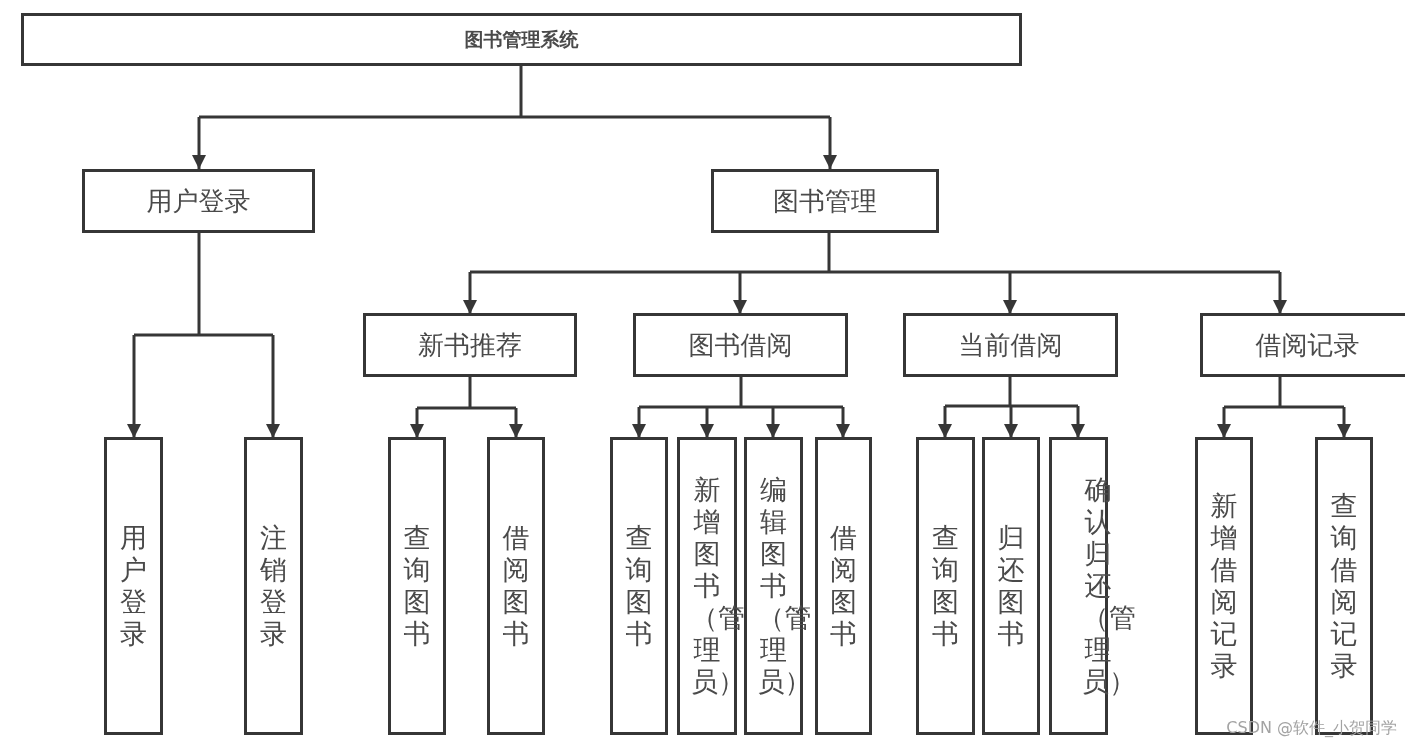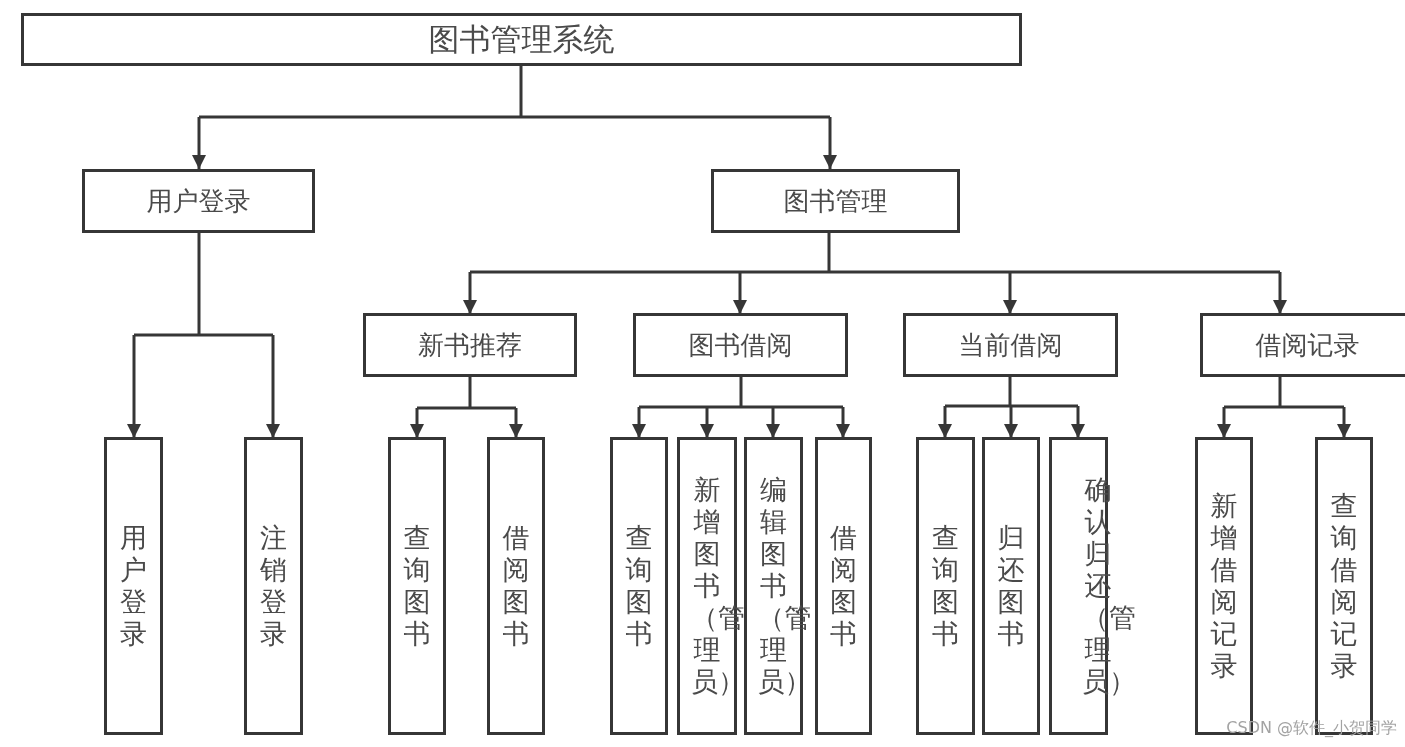--- a/index.html
+++ b/index.html
@@ -12,21 +12,21 @@
     position: relative; width: 1405px; height: 747px; background: #ffffff;
   }
   .wires { position: absolute; left: 0; top: 0; z-index: 1; }
   .wire { stroke: #363636; stroke-width: 3; fill: none; }
   .box {
     position: absolute; border: 3px solid #363636; background: #ffffff;
     display: flex; align-items: center; justify-content: center;
     color: #4a4a4a; z-index: 2;
   }
   .box.h { font-size: 26px; }
-  .box.root { font-size: 31px; }
+  .box.root { font-size: 19px; font-weight: bold; }
   .vtext {
     display: block; width: 32px; font-size: 27px; line-height: 32px;
     text-align: center; word-break: break-all; color: #4a4a4a;
   }
   .watermark {
     position: absolute; top: 718px; right: 8px; z-index: 3;
     font-size: 16px; color: #a3a3a3; white-space: nowrap;
   }
 </style>
 </head>
@@ -76,21 +76,21 @@
     <path class="wire" marker-end="url(#arrow)" d="M1344,407 V438"></path>
   </svg>
 
   <div class="box h root" style="left:21px; top:13px; width:1001px; height:53px;">
     <span>图书管理系统</span>
   </div>
 
   <div class="box h" style="left:82px; top:169px; width:233px; height:64px;">
     <span>用户登录</span>
   </div>
-  <div class="box h" style="left:711px; top:169px; width:249px; height:64px;">
+  <div class="box h" style="left:711px; top:169px; width:228px; height:64px;">
     <span>图书管理</span>
   </div>
 
   <div class="box h" style="left:363px; top:313px; width:214px; height:64px;">
     <span>新书推荐</span>
   </div>
   <div class="box h" style="left:633px; top:313px; width:215px; height:64px;">
     <span>图书借阅</span>
   </div>
   <div class="box h" style="left:903px; top:313px; width:215px; height:64px;">

